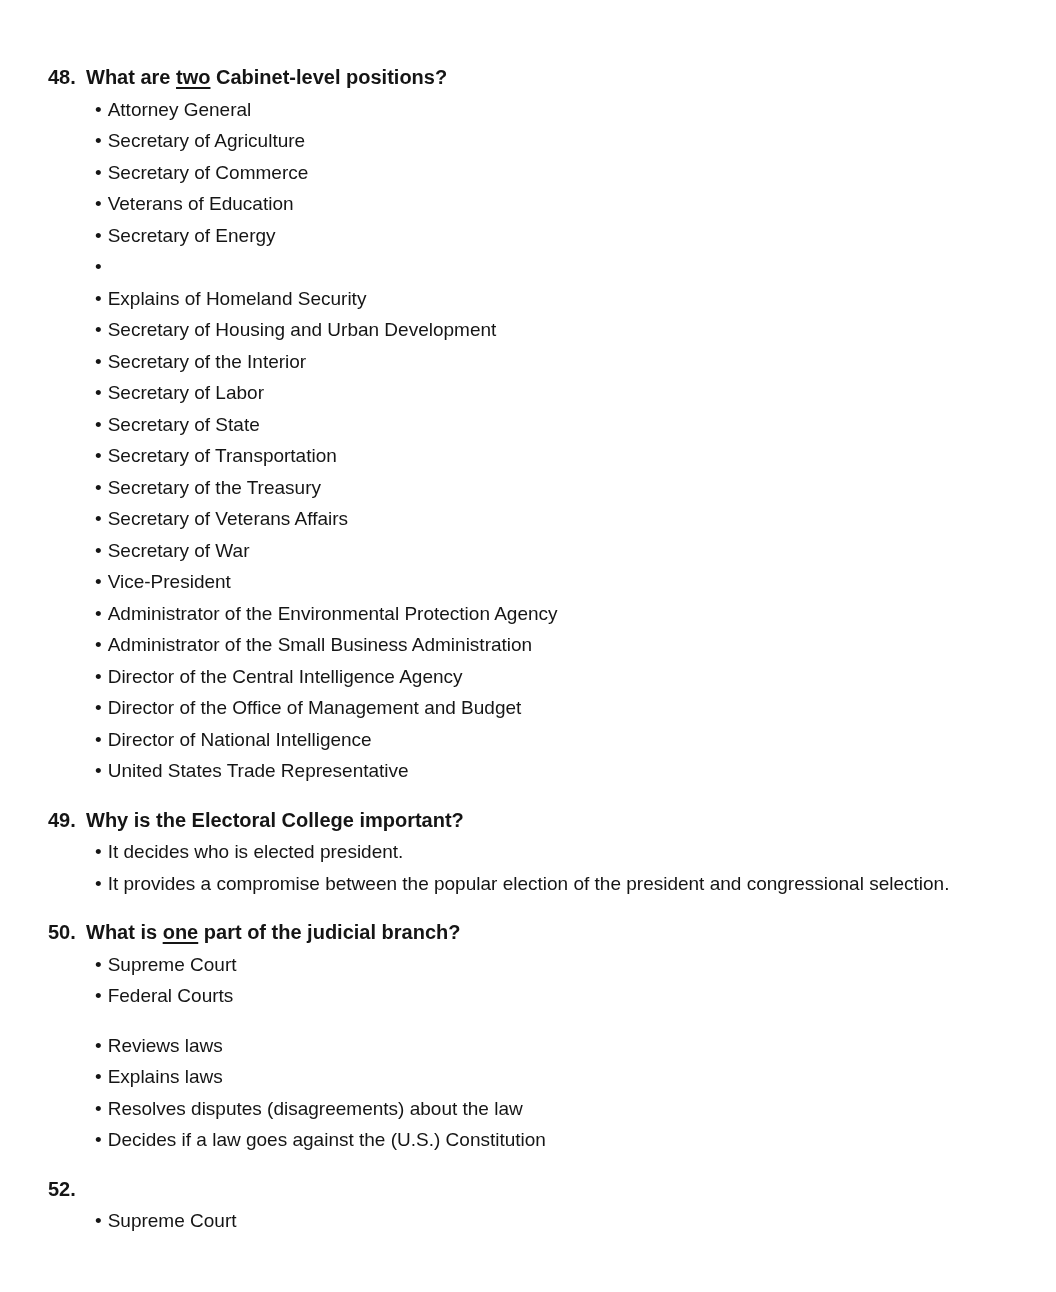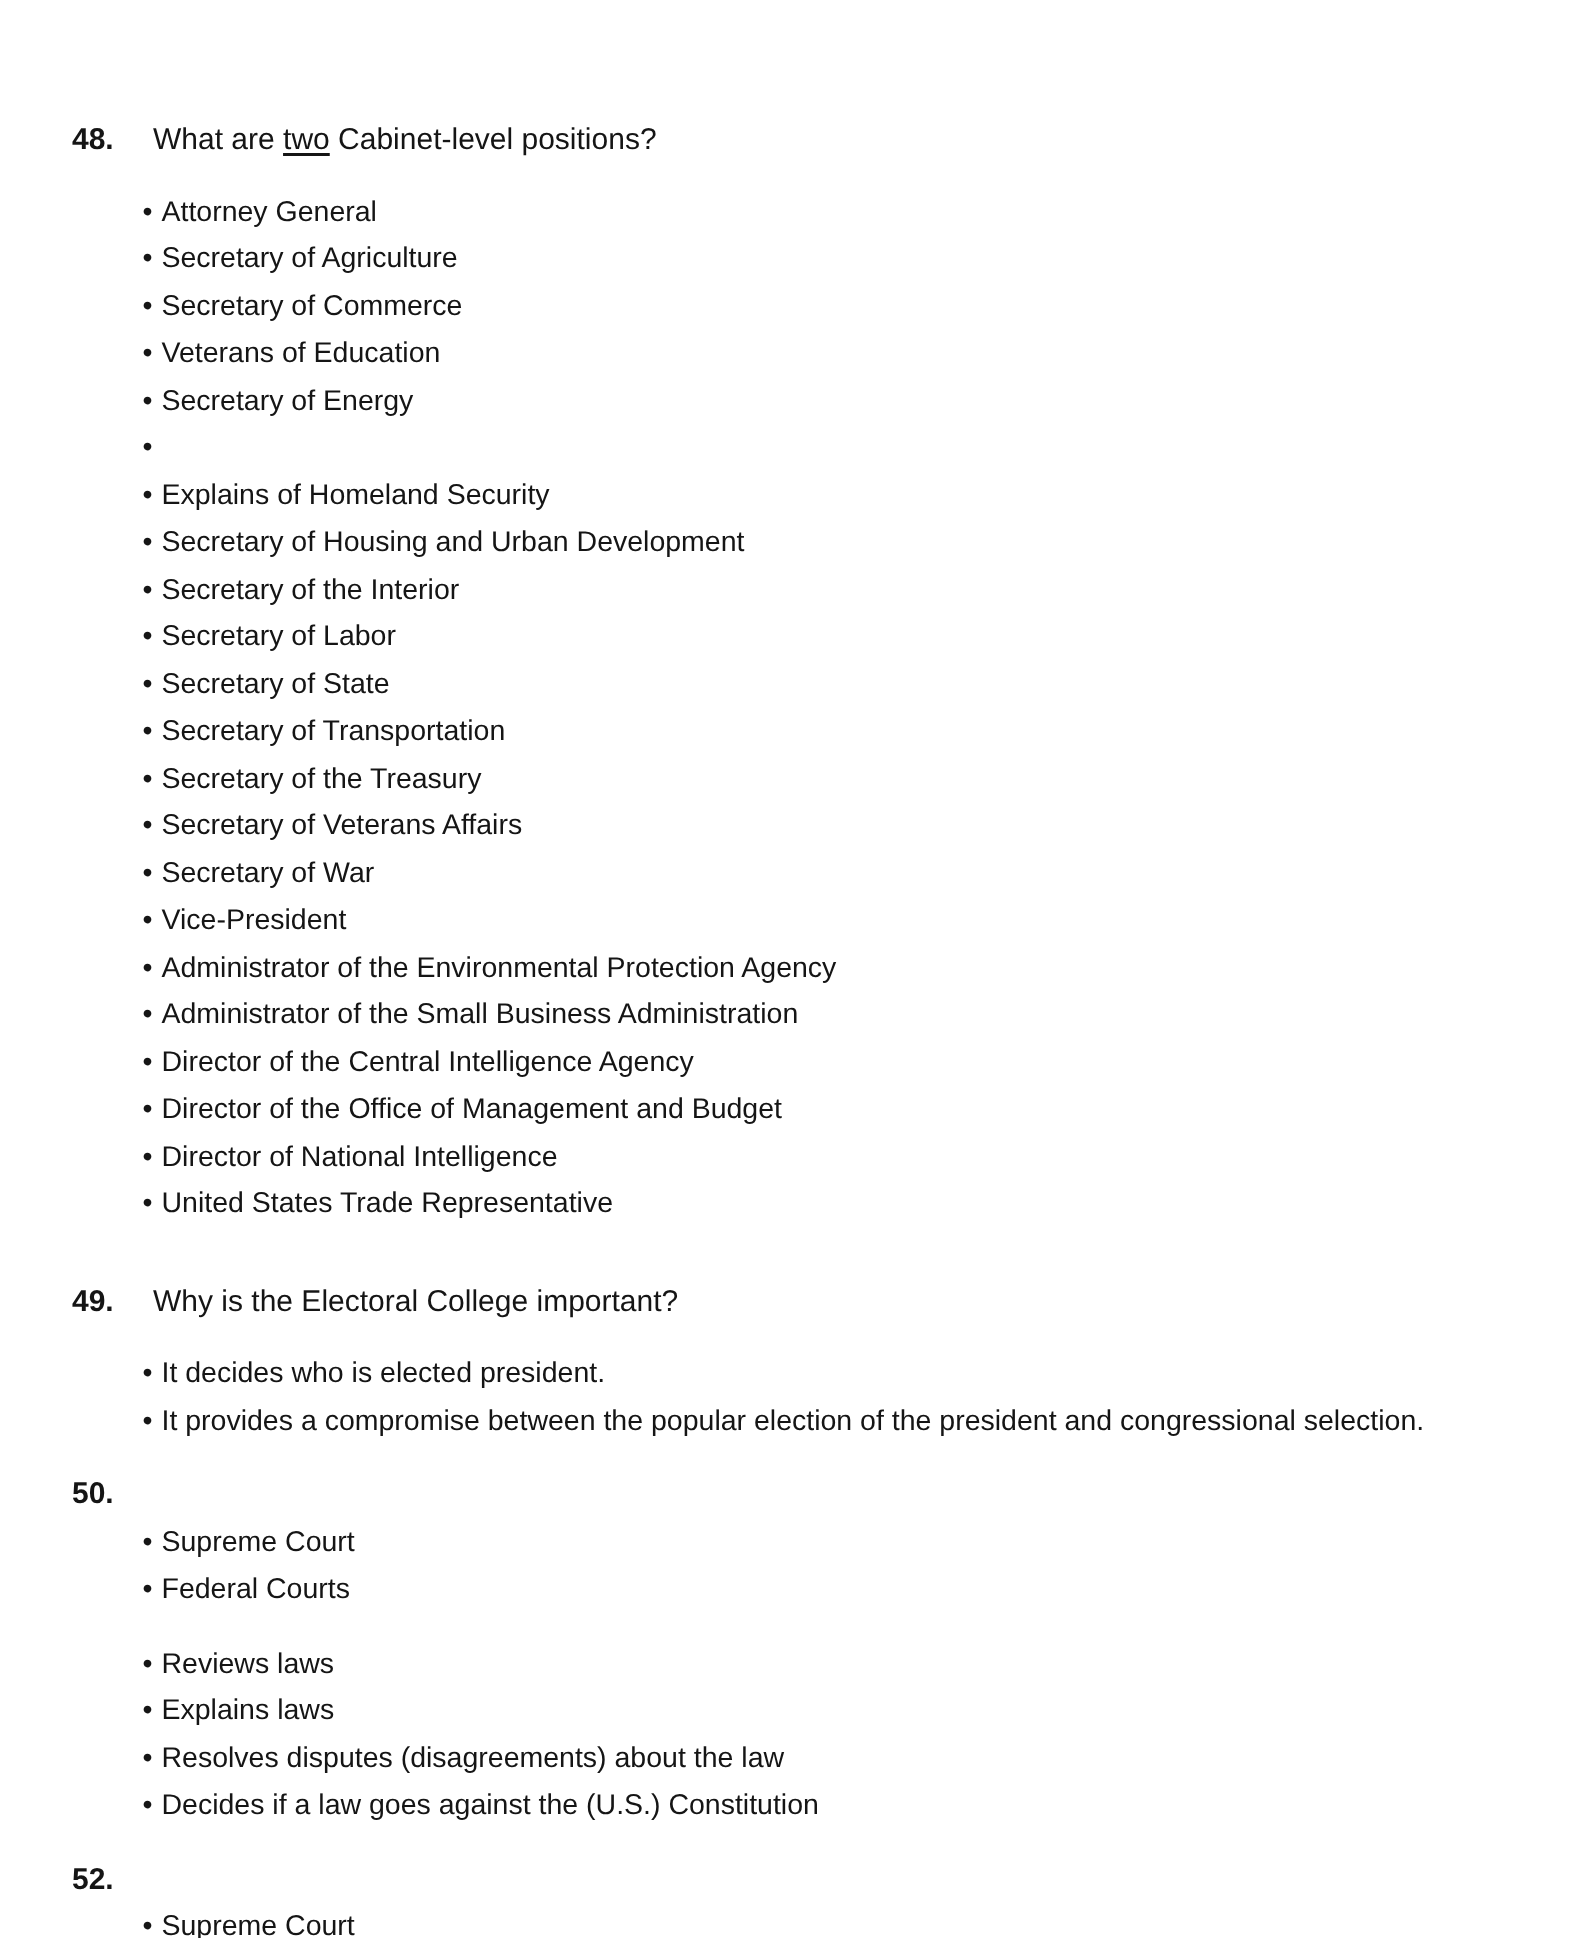--- a/index.html
+++ b/index.html
@@ -18,33 +18,33 @@
     box-sizing: border-box;
     width: 1056px;
     height: 1292px;
     padding: 62px 40px 0 48px;
   }
   .question-block + .question-block {
     margin-top: 18px;
   }
   .q-row {
     display: flex;
-    align-items: center;
+    align-items: flex-end;
     font-size: 20px;
     font-weight: 700;
     line-height: 31.5px;
   }
   .q-num {
     flex: none;
     width: 38px;
   }
   .q-text {
-    margin: 16px;
+    margin: 0;
     font-size: 20px;
-    font-weight: 400;
+    font-weight: 700;
     line-height: 31.5px;
   }
   .q-text .u {
     text-decoration: underline;
     text-decoration-thickness: 2px;
     text-underline-offset: 3px;
   }
   .q-text .star {
     margin-left: 8px;
     font-size: 19px;
@@ -182,20 +182,21 @@
         <li>
           <span class="bullet">•</span>
           <span class="a-text">It provides a compromise between the popular election of the president and congressional selection.</span>
         </li>
       </ul>
     </section>
 
     <section class="question-block">
       <div class="q-row">
         <span class="q-num">50.</span>
+        <h2 class="q-text"><span>What is </span><span class="u">one</span><span> part of the judicial branch?</span></h2>
       </div>
       <ul class="answers">
         <li>
           <span class="bullet">•</span>
           <span class="a-text">Supreme Court</span>
         </li>
         <li>
           <span class="bullet">•</span>
           <span class="a-text">Federal Courts</span>
         </li>

